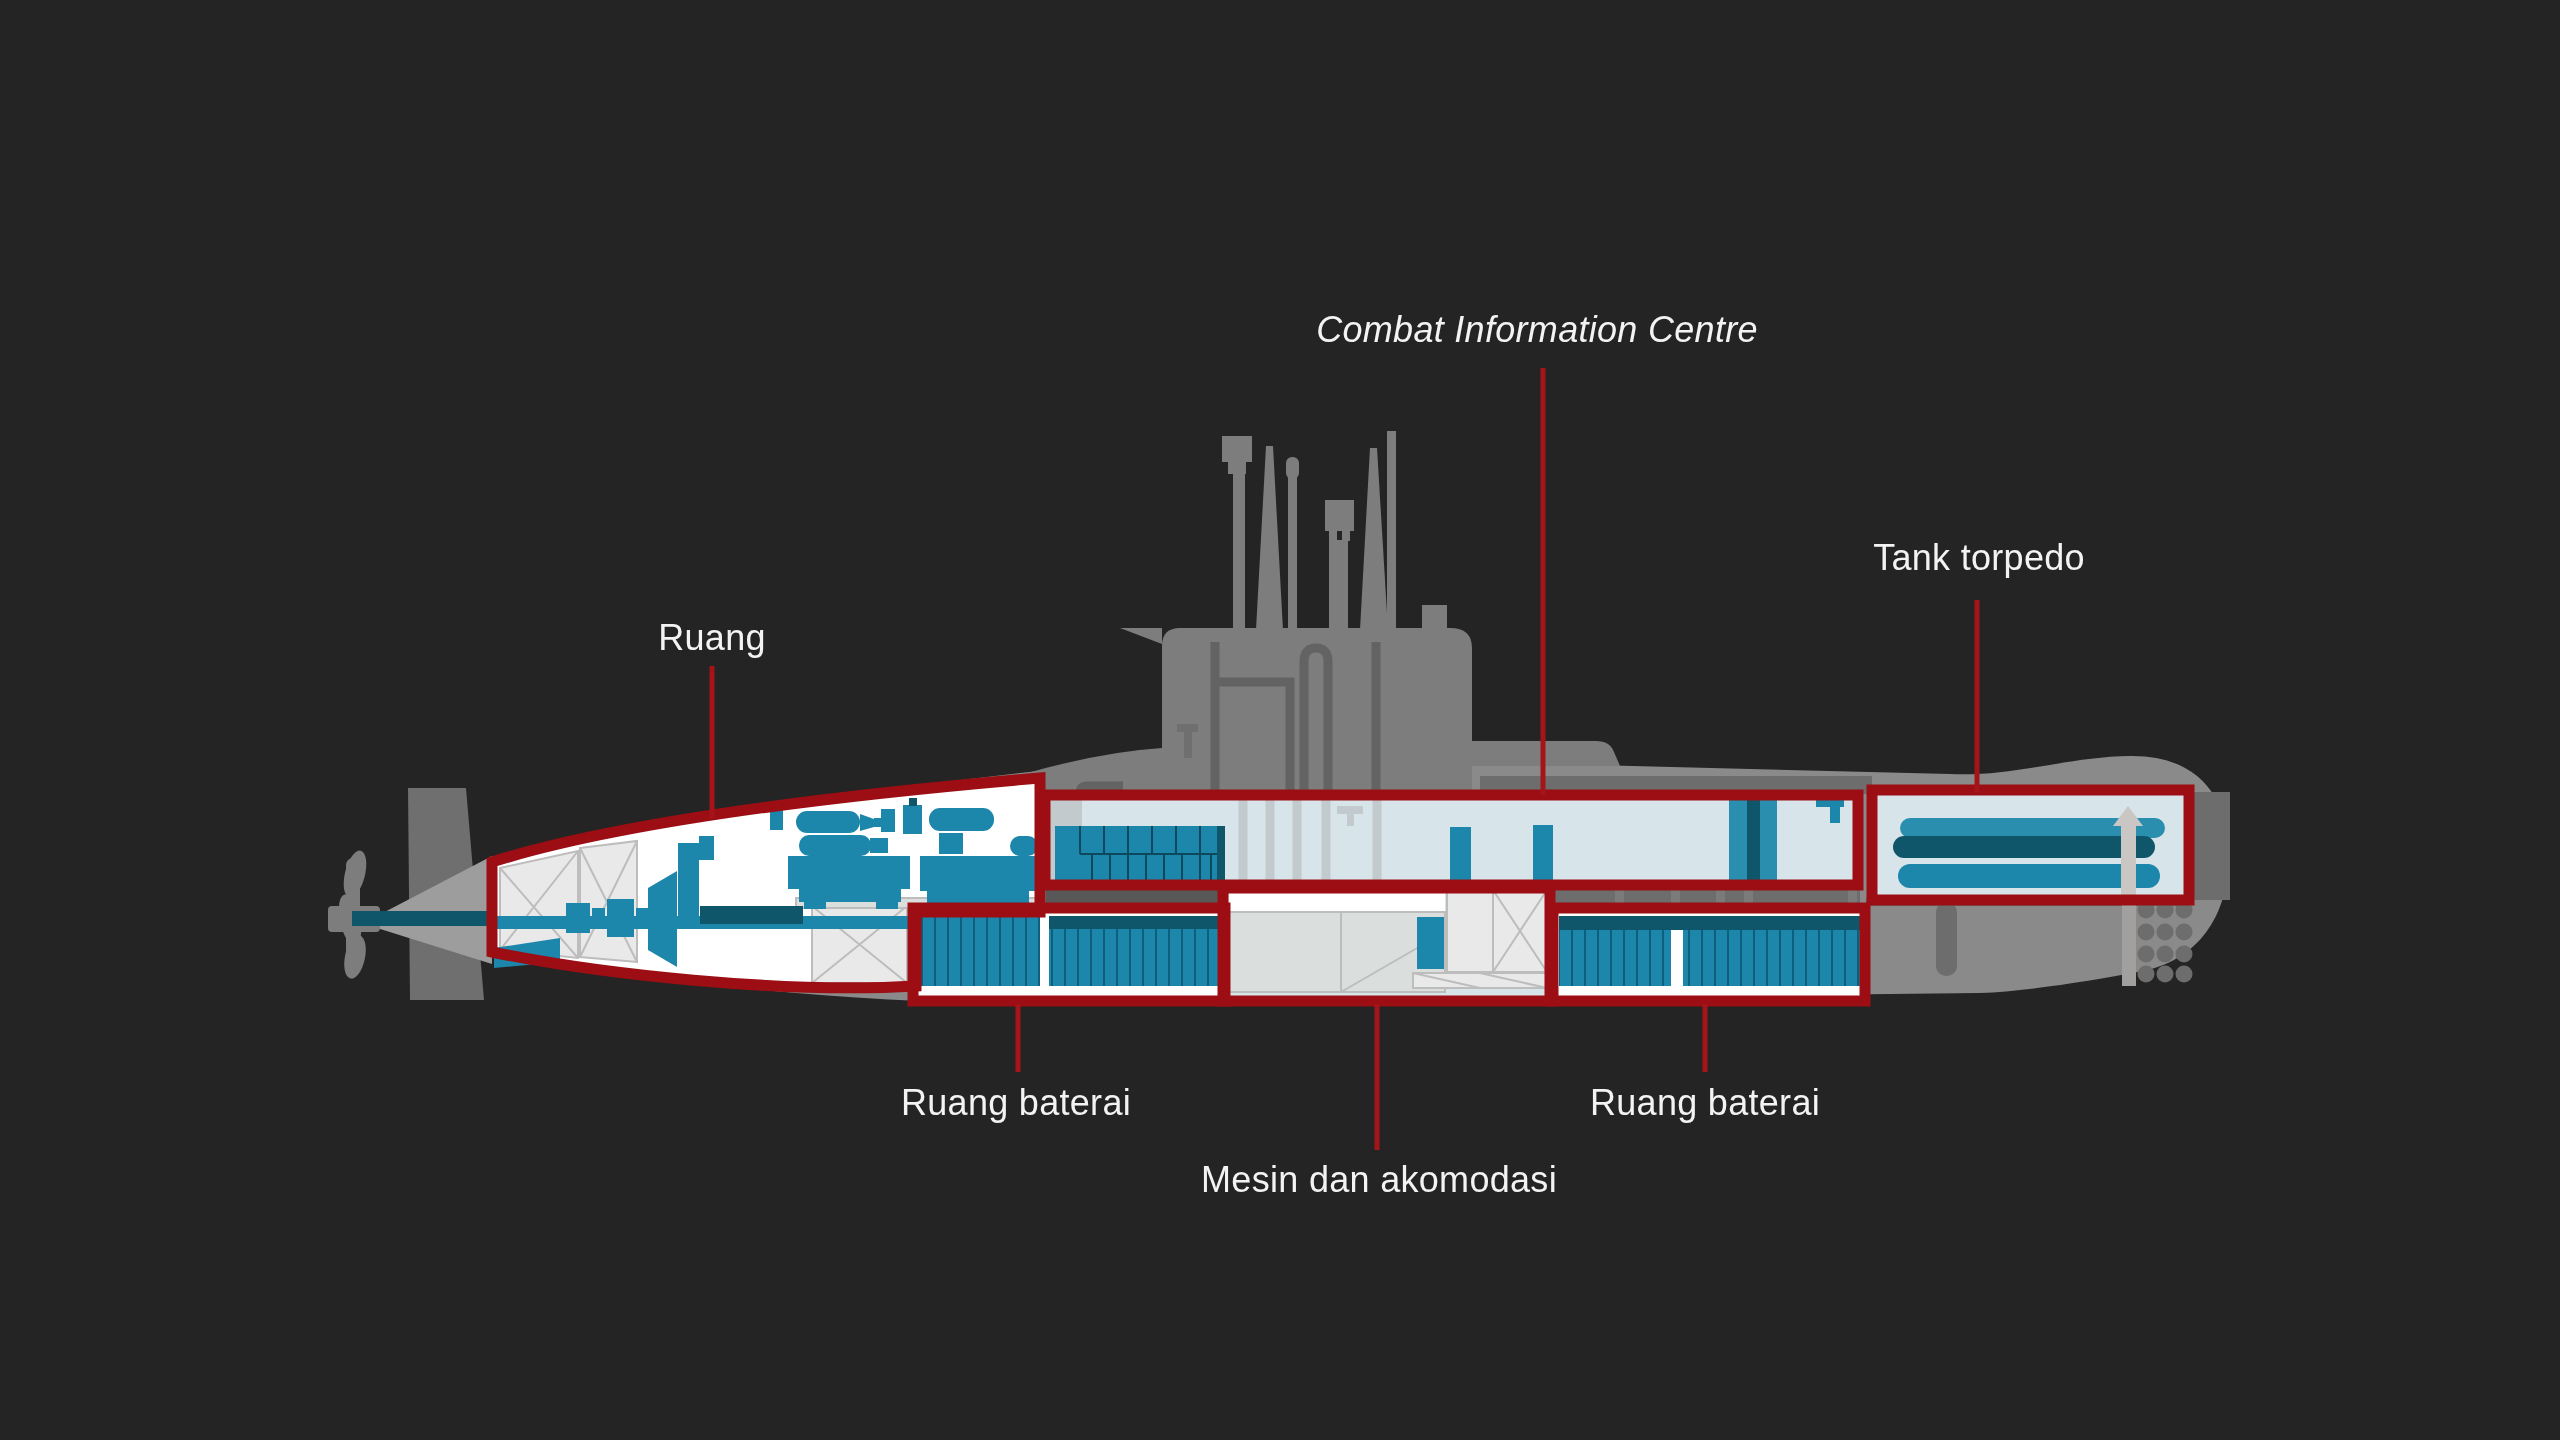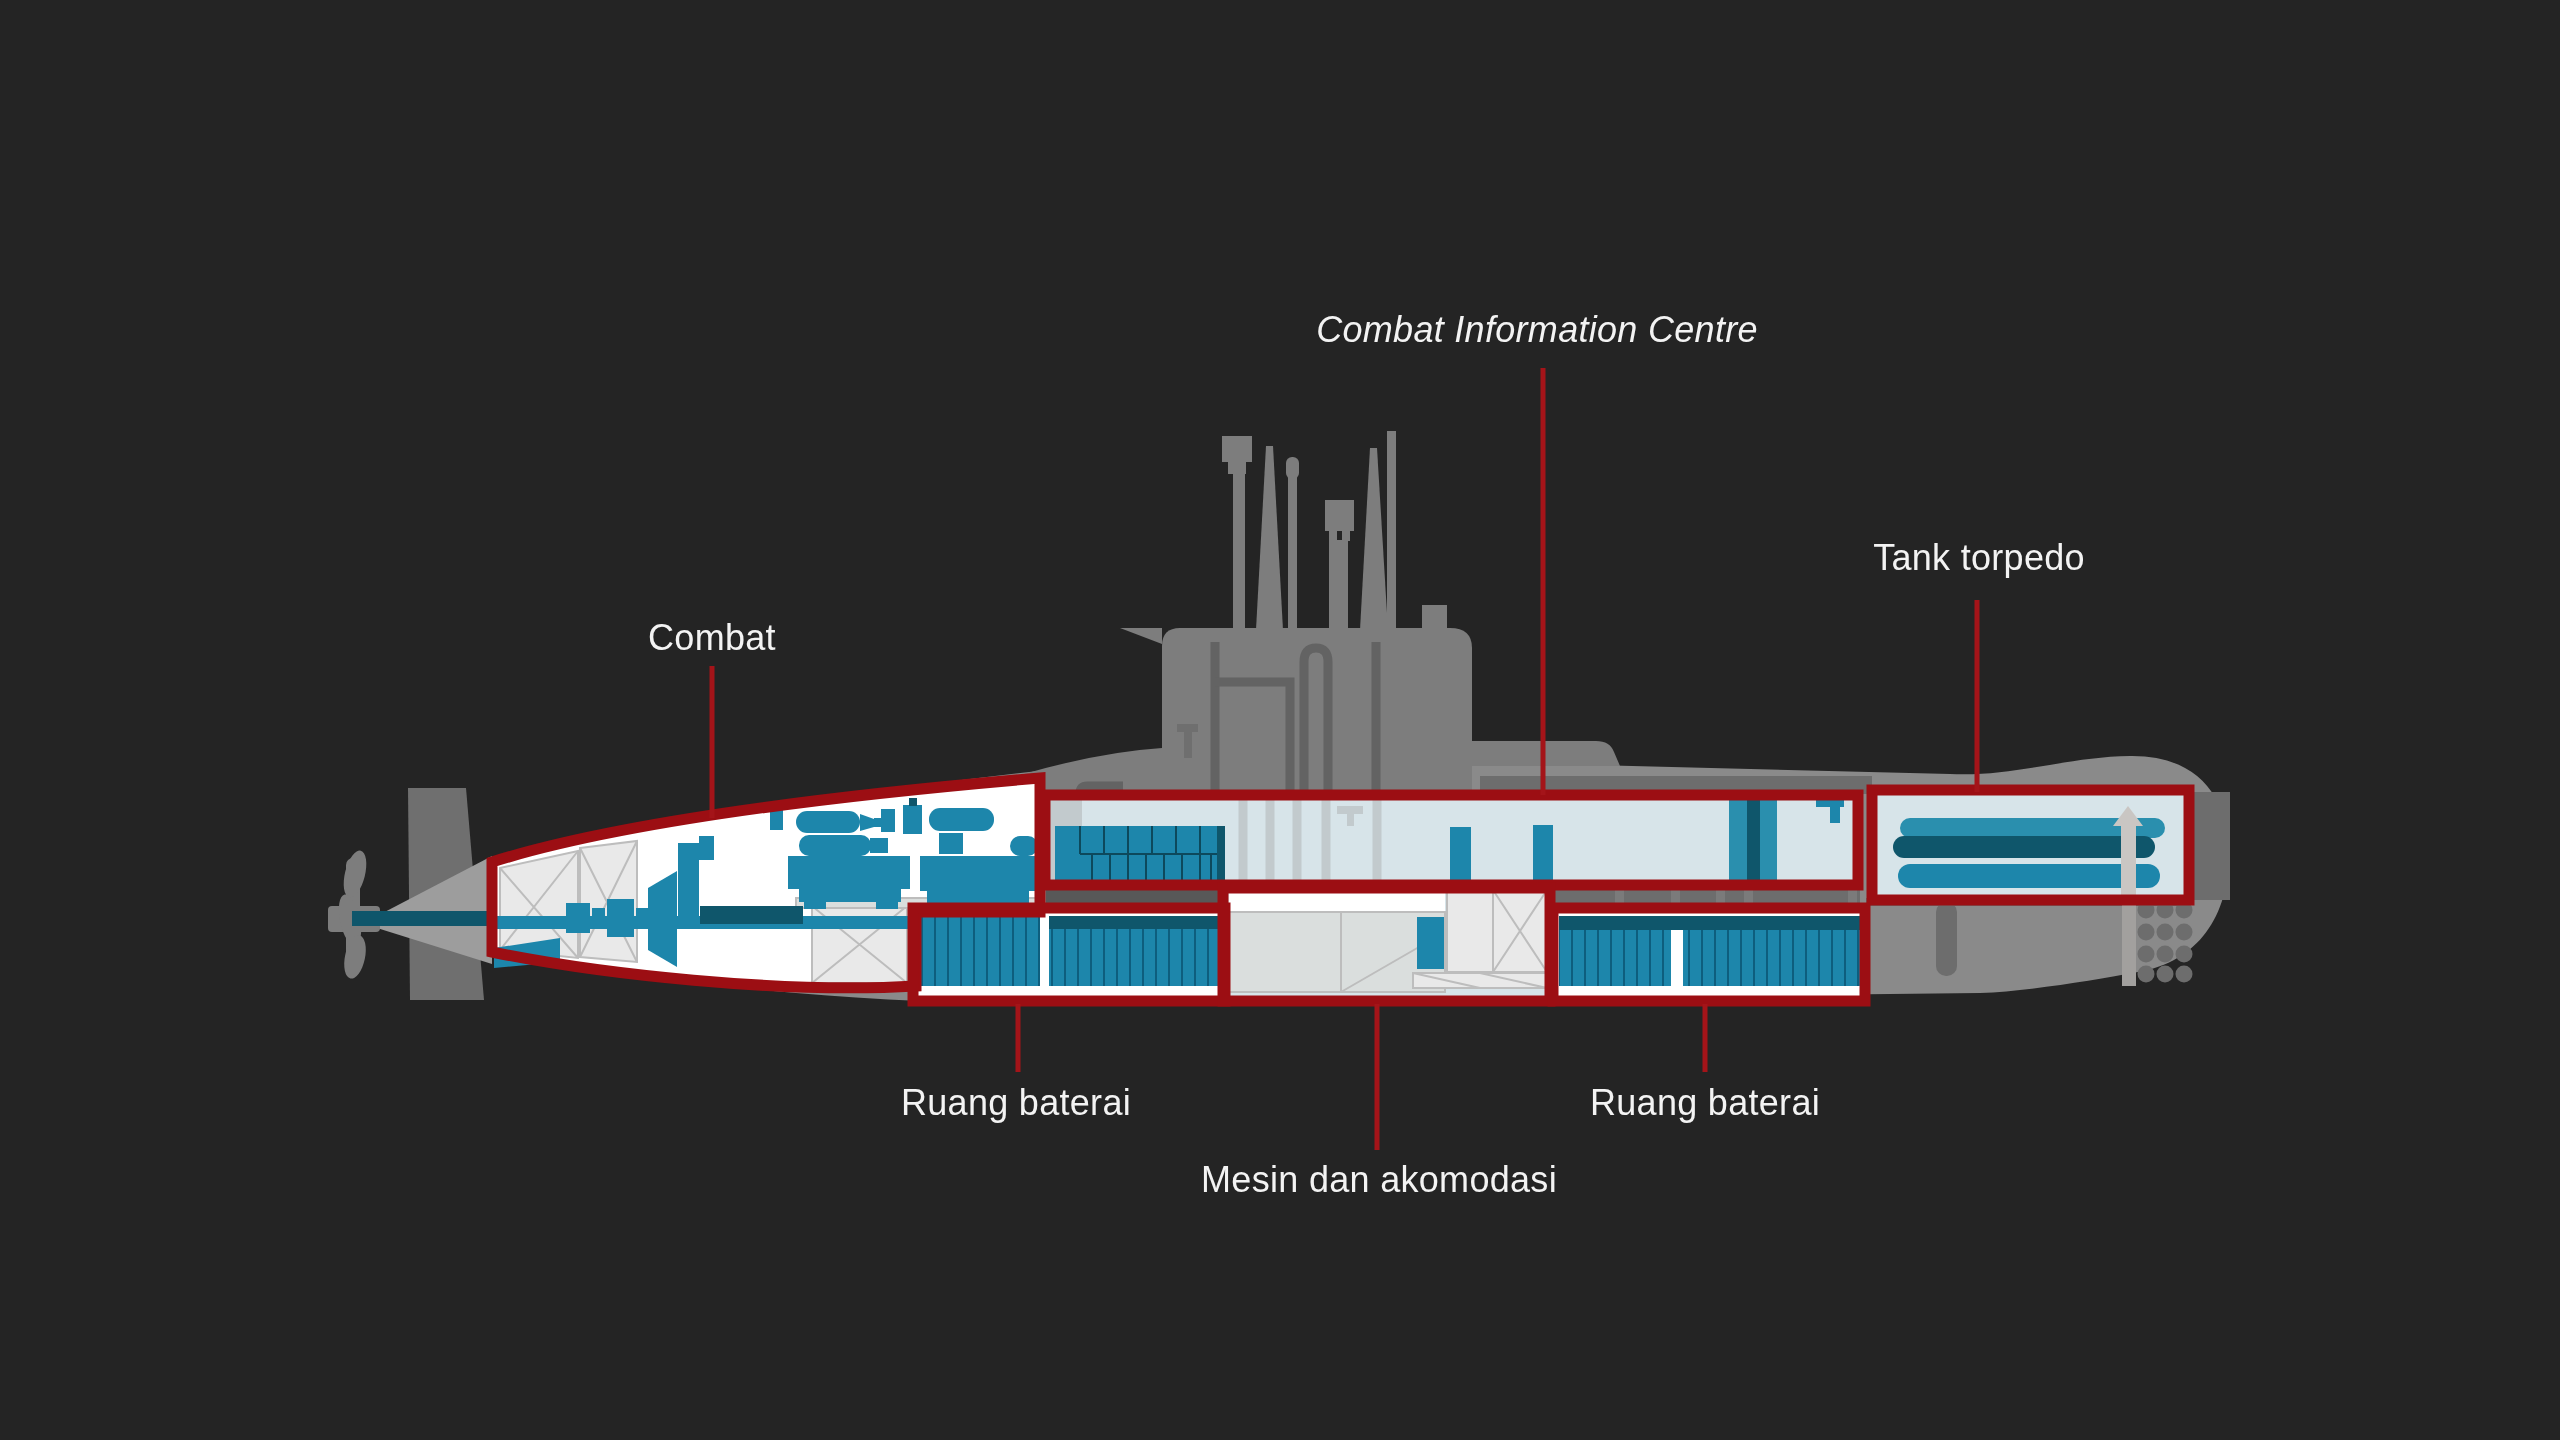--- a/index.html
+++ b/index.html
@@ -267,17 +267,17 @@
     <line x1="1543" y1="368" x2="1543" y2="795" class="leader"></line>
     <line x1="1977" y1="600" x2="1977" y2="792" class="leader"></line>
     <line x1="1018" y1="1004" x2="1018" y2="1072" class="leader"></line>
     <line x1="1377" y1="1004" x2="1377" y2="1150" class="leader"></line>
     <line x1="1705" y1="1004" x2="1705" y2="1072" class="leader"></line>
   </g>
 </svg>
 
   <div class="lbl lbl-cic italic">Combat Information Centre</div>
   <div class="lbl lbl-torpedo">Tank torpedo</div>
-  <div class="lbl lbl-mesin">Combat</div>
+  <div class="lbl lbl-mesin">Ruang</div>
   <div class="lbl lbl-batl">Ruang baterai</div>
   <div class="lbl lbl-tank">Mesin dan akomodasi</div>
   <div class="lbl lbl-batr">Ruang baterai</div>
 </div>
 
 </body></html>

